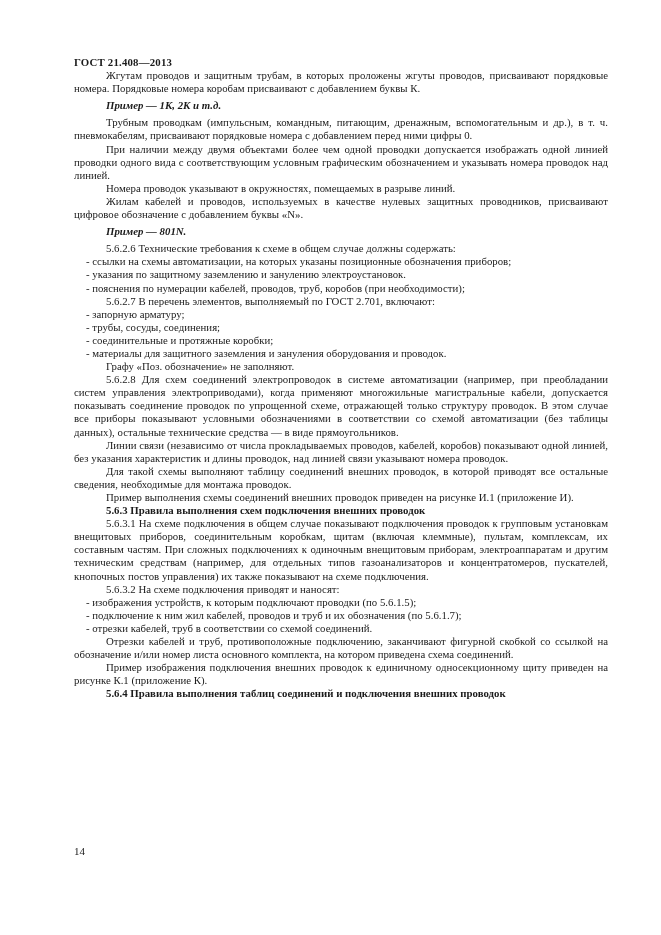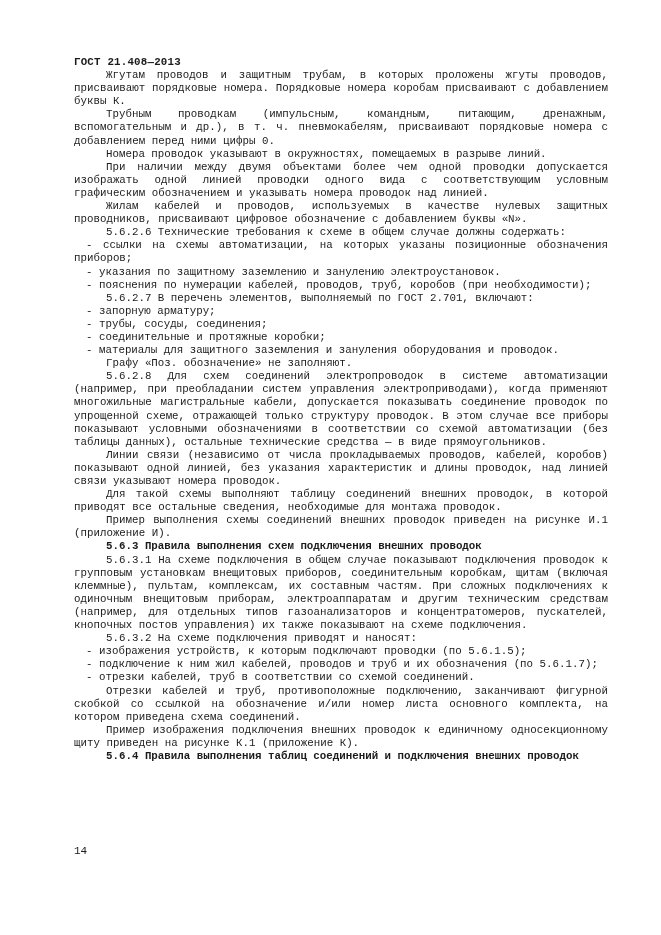--- a/index.html
+++ b/index.html
@@ -6,21 +6,21 @@
     margin: 0;
     padding: 0;
     background: #ffffff;
   }
   .page {
     position: relative;
     width: 661px;
     height: 935px;
     background: #ffffff;
     color: #1b1b1b;
-    font-family: Liberation Mono, monospace;
+    font-family: Liberation Serif, serif;
     overflow: hidden;
   }
   .content {
     position: absolute;
     left: 74px;
     top: 56px;
     width: 534px;
   }
   .doc-header {
     font-size: 11.5px;
@@ -55,24 +55,26 @@
   }
 </style>
 </head>
 <body>
 
 <div class="page">
   <div class="content">
     <p class="doc-header">ГОСТ 21.408—2013</p>
     <div>
         <p class="body-para">Жгутам проводов и защитным трубам, в которых проложены жгуты проводов, присваивают порядковые номера. Порядковые номера коробам присваивают с добавлением буквы К.</p>
+        <p class="example">Пример — 1К, 2К и т.д.</p>
         <p class="body-para">Трубным проводкам (импульсным, командным, питающим, дренажным, вспомогательным и др.), в т. ч. пневмокабелям, присваивают порядковые номера с добавлением перед ними цифры 0.</p>
+        <p class="body-para">При наличии между двумя объектами более чем одной проводки допускается изображать одной линией проводки одного вида с соответствующим условным графическим обозначением и указывать номера проводок над линией.</p>
         <p class="body-para">Номера проводок указывают в окружностях, помещаемых в разрыве линий.</p>
-        <p class="body-para">При наличии между двумя объектами более чем одной проводки допускается изображать одной линией проводки одного вида с соответствующим условным графическим обозначением и указывать номера проводок над линией.</p>
         <p class="body-para">Жилам кабелей и проводов, используемых в качестве нулевых защитных проводников, присваивают цифровое обозначение с добавлением буквы «N».</p>
+        <p class="example">Пример — 801N.</p>
         <p class="body-para">5.6.2.6 Технические требования к схеме в общем случае должны содержать:</p>
         <p class="list-item">- ссылки на схемы автоматизации, на которых указаны позиционные обозначения приборов;</p>
         <p class="list-item">- указания по защитному заземлению и занулению электроустановок.</p>
         <p class="list-item">- пояснения по нумерации кабелей, проводов, труб, коробов (при необходимости);</p>
         <p class="body-para">5.6.2.7 В перечень элементов, выполняемый по ГОСТ 2.701, включают:</p>
         <p class="list-item">- запорную арматуру;</p>
         <p class="list-item">- трубы, сосуды, соединения;</p>
         <p class="list-item">- соединительные и протяжные коробки;</p>
         <p class="list-item">- материалы для защитного заземления и зануления оборудования и проводок.</p>
         <p class="body-para">Графу «Поз. обозначение» не заполняют.</p>

